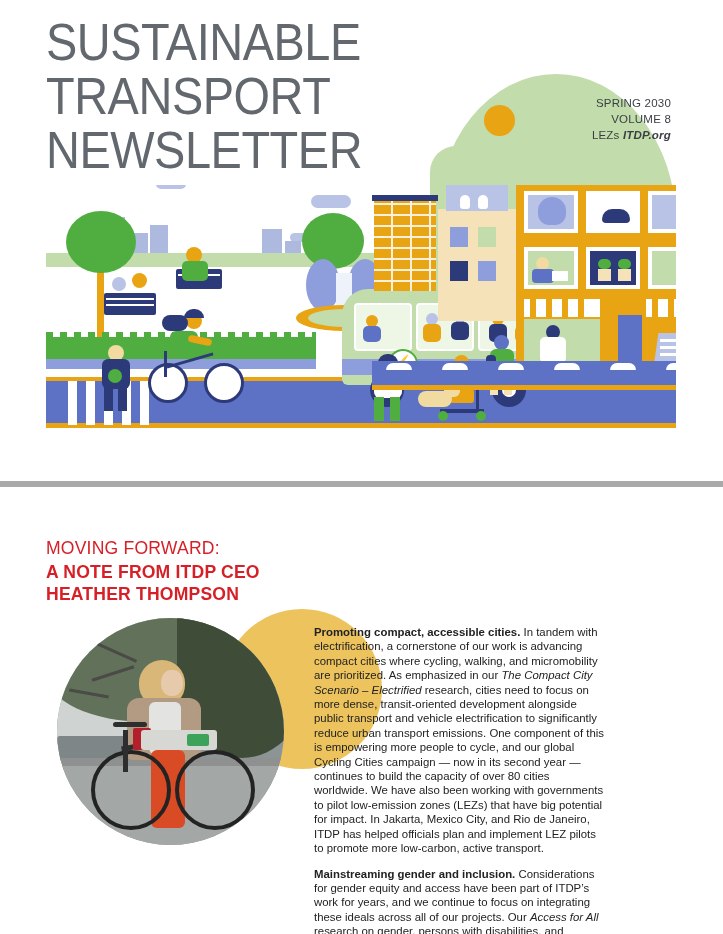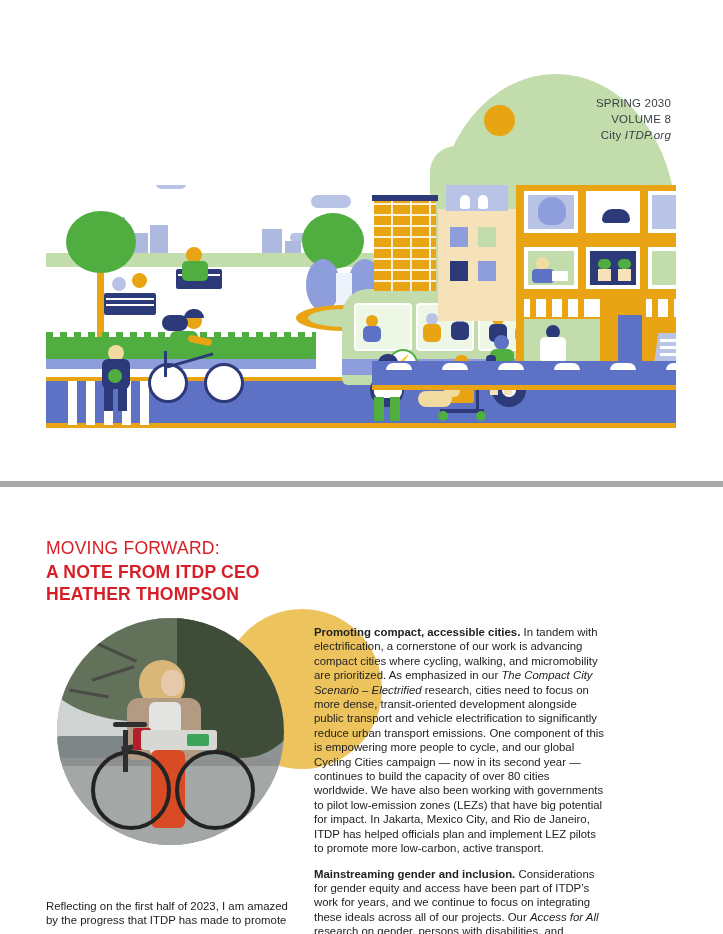--- a/index.html
+++ b/index.html
@@ -32,21 +32,21 @@
     font-size:51px;line-height:54px;letter-spacing:-0.5px;
     color:#63686e;font-weight:400;white-space:nowrap;
     transform:scaleX(0.92);transform-origin:left center;
   }
 
   .issue-info{
     position:absolute;right:52px;top:95px;text-align:right;
     font-size:11.5px;line-height:16px;color:#3a3f45;letter-spacing:0.2px;
   }
   .issue-info .vol{display:block;}
-  .issue-info .visit i{font-style:italic;font-weight:normal;}
+  .issue-info .visit i{font-style:italic;font-weight:bold;}
   .credit-wrap{position:absolute;left:30px;top:320px;height:130px;width:14px;}
 
   
   .scene{position:absolute;left:46px;top:185px;width:630px;height:255px;overflow:hidden;}
   .sk{position:absolute;background:#aeb9e0;}
   .green{position:absolute;background:#4fae3f;}
   .navy{position:absolute;background:#2c3a7a;}
   .blue{position:absolute;background:#5d72c4;}
   .orange{position:absolute;background:#e8a412;}
   .cream{position:absolute;background:#f6e2b8;}
@@ -181,25 +181,30 @@
 </head>
 <body>
 
 <div class="page">
 
   <div class="cover">
 
     <div class="hill"></div>
     <div class="sun"></div>
 
+    <div class="masthead">
+      <span class="line">SUSTAINABLE</span>
+      <span class="line">TRANSPORT</span>
+      <span class="line">NEWSLETTER</span>
+    </div>
 
     <div class="issue-info">
       <span class="vol">SPRING 2030</span>
       <span class="vol">VOLUME 8</span>
-      <span class="vol visit"><span>City </span><i>ITDP.org</i></span>
+      <span class="vol visit"><span>LEZs </span><i>ITDP.org</i></span>
     </div>
 
     <div class="credit-wrap">
       
     </div>
 
     <div class="scene">
 
       <div class="cloud" style="left:265px;top:10px;width:40px;height:13px;"></div>
       <div class="cloud" style="left:244px;top:48px;width:26px;height:9px;"></div>
@@ -444,18 +449,15 @@
       <div class="basket">
           <i></i>
         </div>
     </div>
 
     <div class="col">
       <p><b>Promoting compact, accessible cities.</b><span> In tandem with electrification, a cornerstone of our work is advancing compact cities where cycling, walking, and micromobility are prioritized. As emphasized in our </span><i>The Compact City Scenario – Electrified</i><span> research, cities need to focus on more dense, transit-oriented development alongside public transport and vehicle electrification to significantly reduce urban transport emissions. One component of this is empowering more people to cycle, and our global Cycling Cities campaign — now in its second year — continues to build the capacity of over 80 cities worldwide. We have also been working with governments to pilot low-emission zones (LEZs) that have big potential for impact. In Jakarta, Mexico City, and Rio de Janeiro, ITDP has helped officials plan and implement LEZ pilots to promote more low-carbon, active transport.</span></p>
       <p><b>Mainstreaming gender and inclusion.</b><span> Considerations for gender equity and access have been part of ITDP’s work for years, and we continue to focus on integrating these ideals across all of our projects. Our </span><i>Access for All</i><span> research on gender, persons with disabilities, and children and caregivers has inspired a collection of knowledge products, events,</span></p>
     </div>
 
-    <div class="leftcol">
-      <p>Reflecting on the first half of 2023, I am amazed by the progress that ITDP has made to promote</p>
-    </div>
 
   </div>
 </div>
 
 </body></html>

